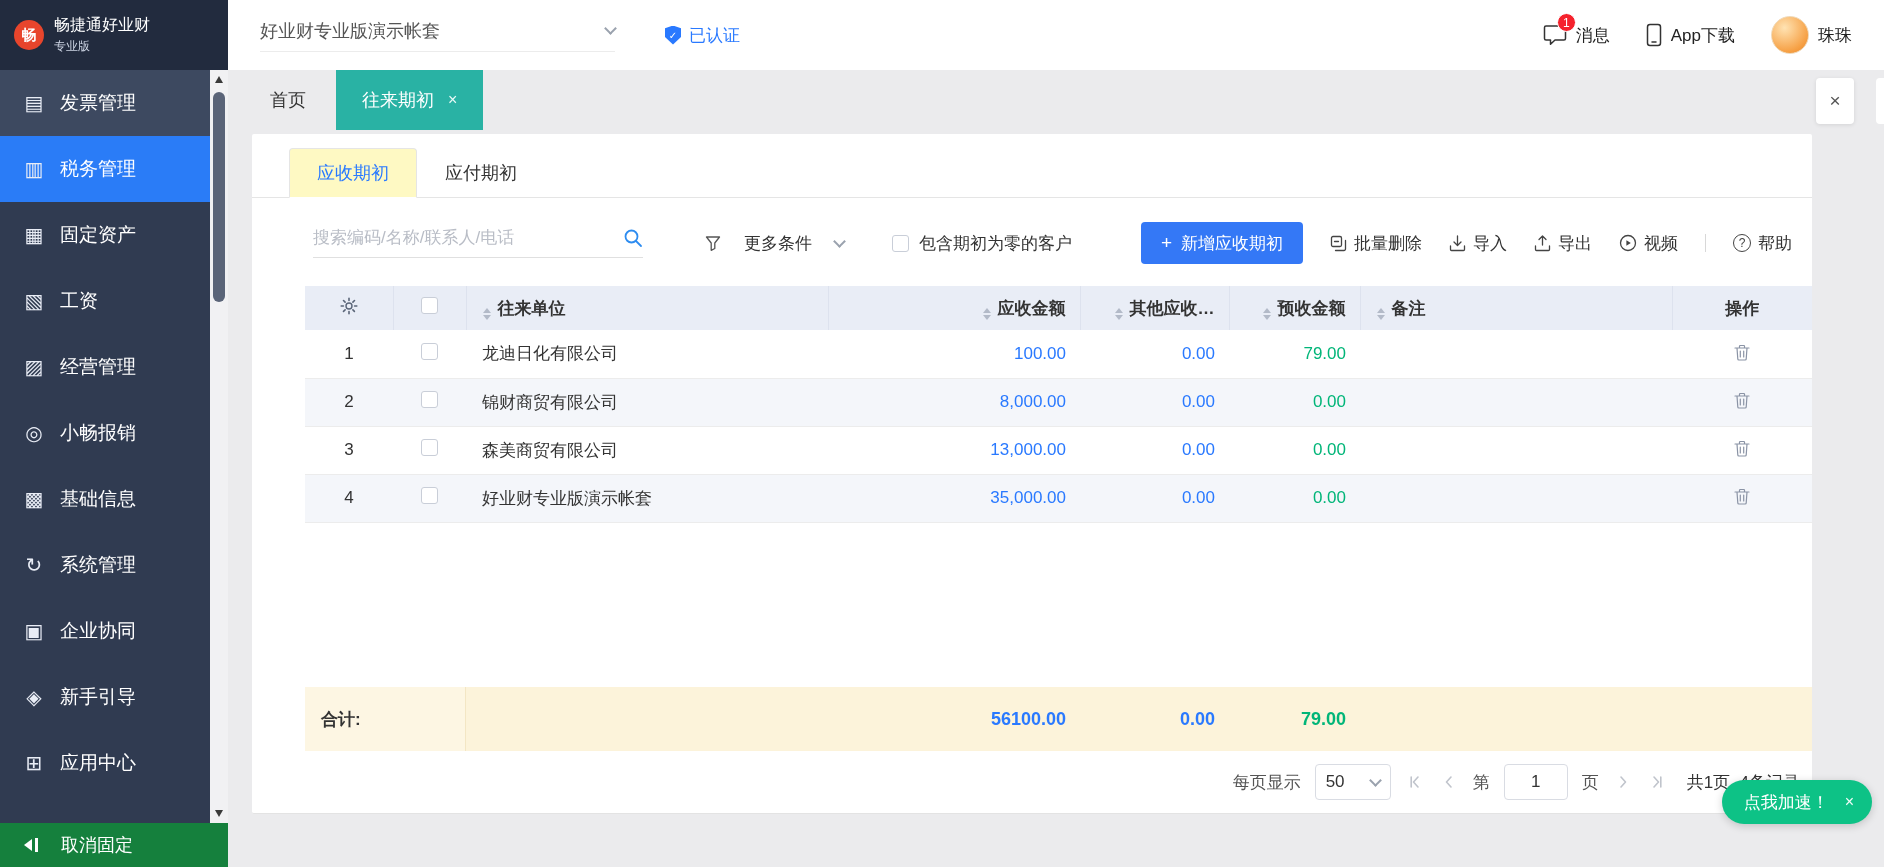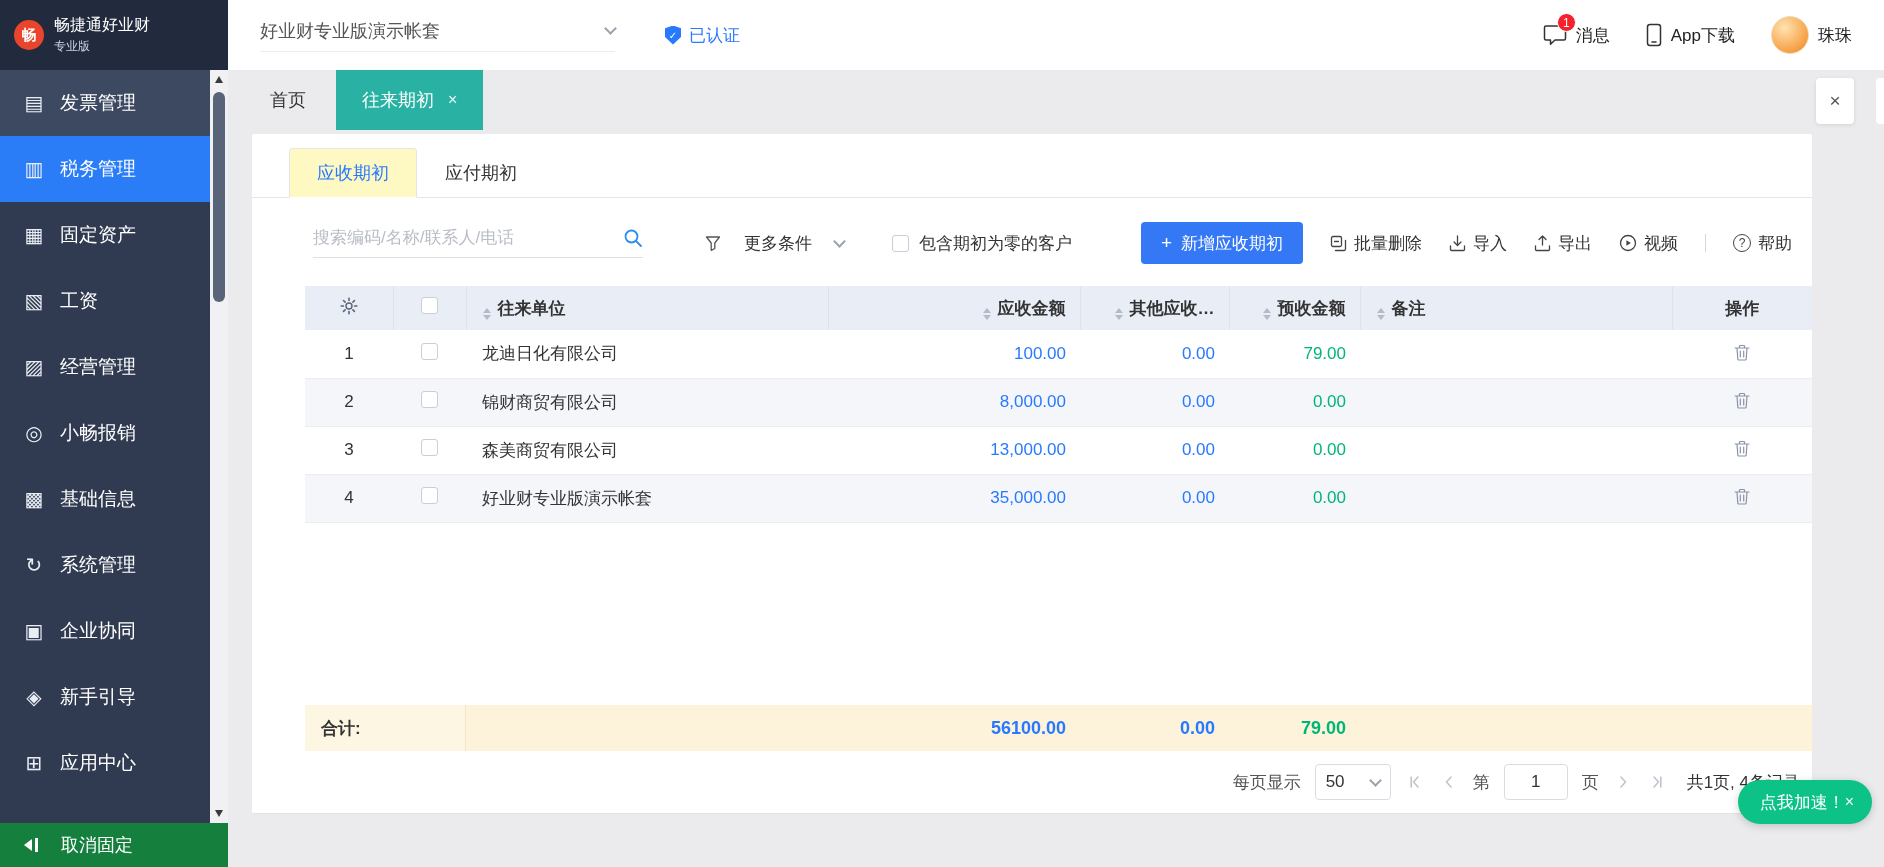--- a/index.html
+++ b/index.html
@@ -102,38 +102,38 @@
   td.company { padding-left:16px; }
   td.amount { text-align:right; padding-right:14px; }
   .blue { color:#2979ff; }
   .green { color:#00b578; }
   .trash-btn { background:none; border:none; cursor:pointer; padding:4px; }
 
   .flex-gap { flex:1; }
 
   
   .total-row { display:grid; grid-template-columns:161px 362px 252px 149px 131px 312px 140px;
-               background:#fcf3da; height:46px; align-items:center; flex:none; }
+               background:#fcf3da; height:64px; align-items:center; flex:none; }
   .total-row .cell0 { background:#fdf6e3; height:100%; display:flex; align-items:center; padding-left:16px;
                       font-weight:bold; font-size:17px; border-right:1px solid #f3e6c4; }
   .total-val { text-align:right; padding-right:14px; font-weight:bold; font-size:18px; }
 
   
   .pagination { height:62px; display:flex; align-items:center; justify-content:flex-end; gap:14px; padding-right:12px;
                 font-size:17px; color:#555; flex:none; }
   .select-box { width:76px; height:36px; border:1px solid #d9dce3; border-radius:4px; display:flex; align-items:center;
                 justify-content:space-between; padding:0 10px; color:#333; cursor:pointer; }
   .pg-btn { background:none; border:none; cursor:pointer; padding:2px; display:flex; align-items:center; }
   .page-input { width:64px; height:36px; border:1px solid #d9dce3; border-radius:4px; text-align:center; font-size:17px;
                 color:#333; outline:none; font-family:inherit; }
   .pg-summary { color:#333; margin-left:6px; }
 
   
   .boost { position:absolute; right:12px; bottom:43px; height:44px; background:#0dc286; border-radius:24px;
-           display:flex; align-items:center; gap:0; padding:0 18px 0 22px; color:#fff; font-size:17px;
+           display:flex; align-items:center; gap:16px; padding:0 18px 0 22px; color:#fff; font-size:17px;
            box-shadow:0 2px 8px rgba(0,0,0,.18); cursor:pointer; z-index:10; }
   .boost .x { opacity:.95; font-size:16px; }
 </style>
 </head>
 <body>
 
 <div class="topbar">
   <div class="logo-area">
     <span class="logo-icon">畅</span>
     <span>

